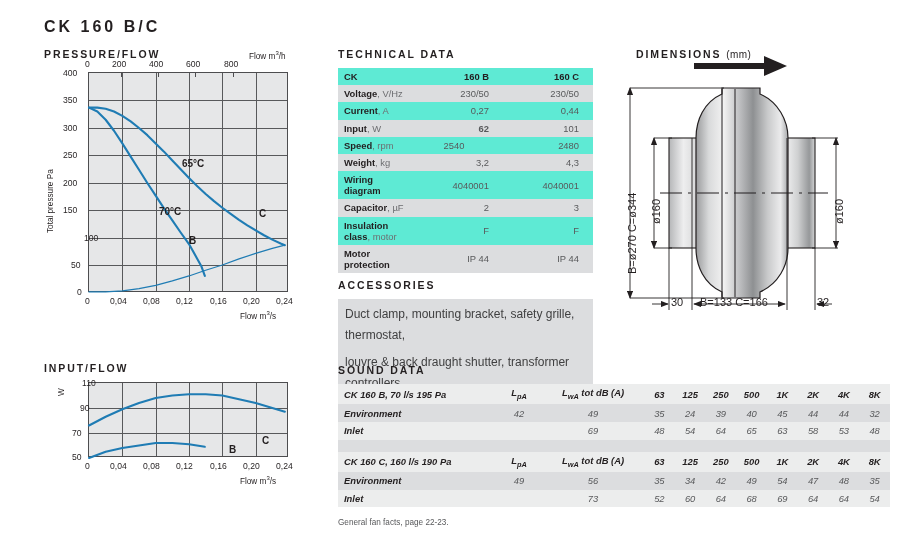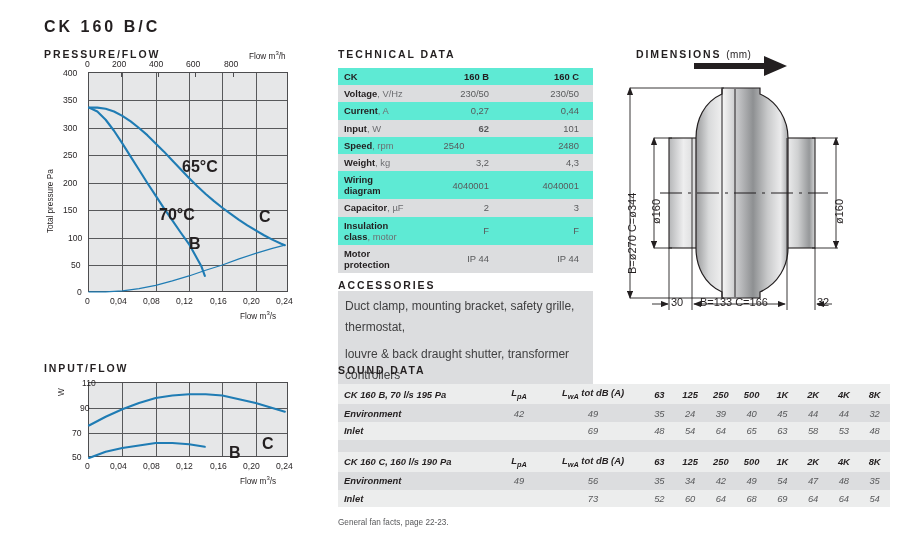--- a/index.html
+++ b/index.html
@@ -36,21 +36,21 @@
   .gl{position:absolute;background:#58595b;}
   .gl.v{width:1px;top:0;bottom:0;}
   .gl.h{height:1px;left:0;right:0;}
   .tick{position:absolute;background:#4d4d4f;width:1.2px;height:5px;}
   .axlab{
     position:absolute;font-size:8.6px;color:#231f20;
     white-space:nowrap;
   }
   .axtitle{position:absolute;font-size:8.2px;color:#231f20;white-space:nowrap;}
   .curvelabel{
-    position:absolute;font-size:16px;font-weight:bold;color:#231f20;
+    position:absolute;font-size:10px;font-weight:bold;color:#231f20;
     white-space:nowrap;
   }
   .vtext{
     position:absolute;font-size:8.2px;color:#231f20;white-space:nowrap;
     transform-origin:0 0;transform:rotate(-90deg);
   }
   svg.curves{position:absolute;left:0;top:0;overflow:visible;}
 
   
   table.dt{
@@ -145,21 +145,21 @@
     <div class="axlab" style="left:105px;top:11px;">400</div>
     <div class="axlab" style="left:142px;top:11px;">600</div>
     <div class="axlab" style="left:180px;top:11px;">800</div>
 
     <div class="axlab" style="left:19px;top:20px;">400</div>
     <div class="axlab" style="left:19px;top:47px;">350</div>
     <div class="axlab" style="left:19px;top:75px;">300</div>
     <div class="axlab" style="left:19px;top:102px;">250</div>
     <div class="axlab" style="left:19px;top:130px;">200</div>
     <div class="axlab" style="left:19px;top:157px;">150</div>
-    <div class="axlab" style="left:24px;top:185px;">100</div>
+    <div class="axlab" style="left:40px;top:185px;">100</div>
     <div class="axlab" style="left:27px;top:212px;">50</div>
     <div class="axlab" style="left:33px;top:239px;">0</div>
 
     <div class="axlab" style="left:41px;top:248px;">0</div>
     <div class="axlab" style="left:66px;top:248px;">0,04</div>
     <div class="axlab" style="left:99px;top:248px;">0,08</div>
     <div class="axlab" style="left:132px;top:248px;">0,12</div>
     <div class="axlab" style="left:166px;top:248px;">0,16</div>
     <div class="axlab" style="left:199px;top:248px;">0,20</div>
     <div class="axlab" style="left:232px;top:248px;">0,24</div>
@@ -264,21 +264,21 @@
           <tr class="odd">
             <td class="lbl">Motor protection</td>
             <td class="num" style="width: 70px;">IP 44</td>
             <td class="num" style="width: 70px;">IP 44</td>
           </tr>
         </tbody>
     </table>
   </div>
 
   <div style="position:absolute;left:338px;top:279px;width:255px;">
-    <div class="sec-head" style="margin-bottom:0;">ACCESSORIES</div>
+    <div class="sec-head" style="margin-bottom:8px;">ACCESSORIES</div>
     <div class="acc-box">
       <div>Duct clamp, mounting bracket, safety grille, thermostat,</div>
     </div>
     <div class="acc-box line2" style="padding-top:2px;">
       <div>louvre &amp; back draught shutter, transformer controllers</div>
     </div>
   </div>
 
   <div style="position:absolute;left:338px;top:364px;width:552px;">
     <div class="sec-head" style="margin-bottom:8px;">SOUND DATA</div>

